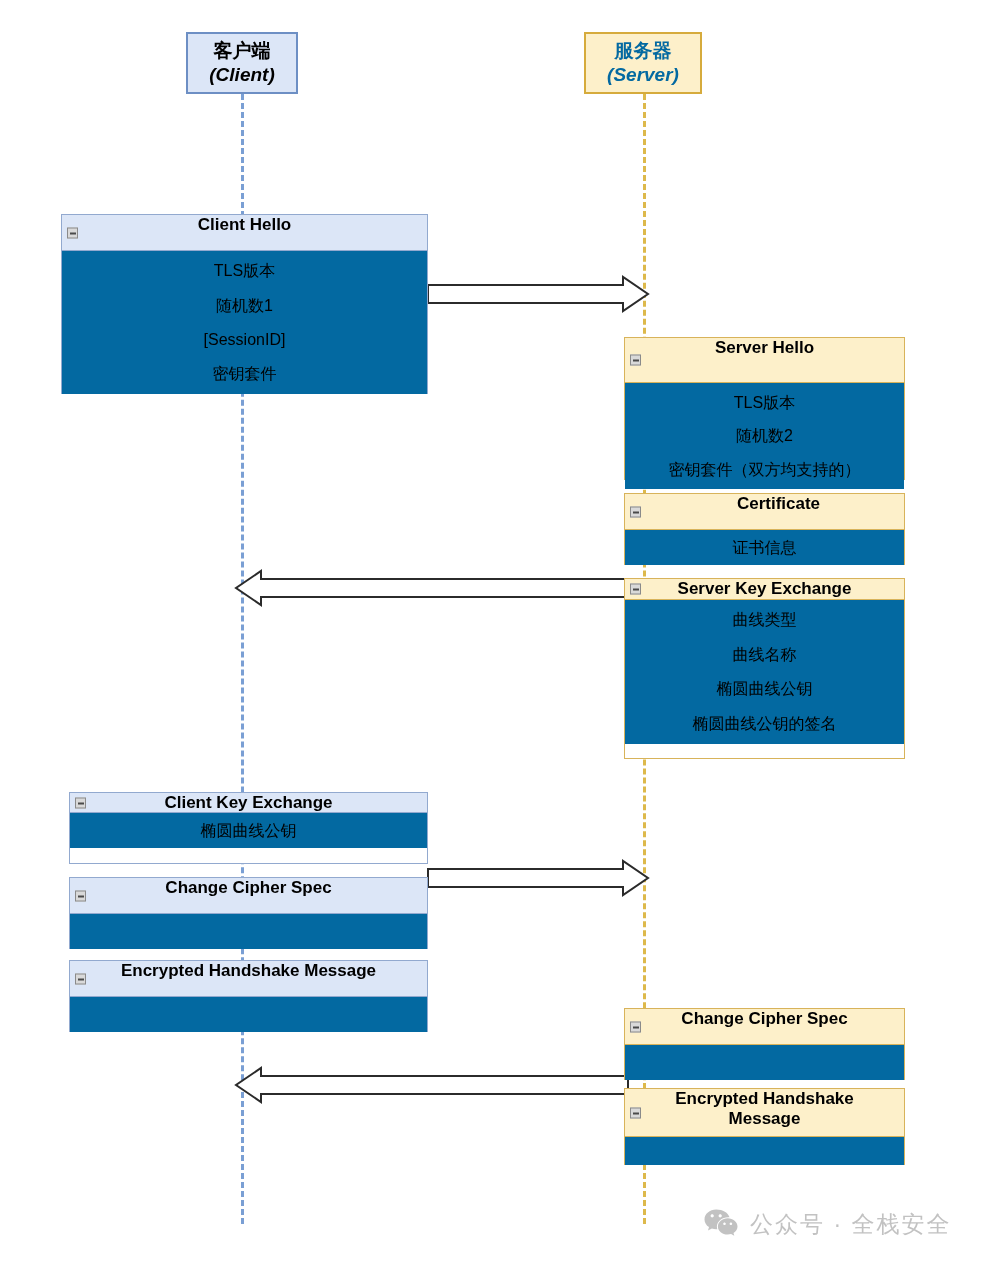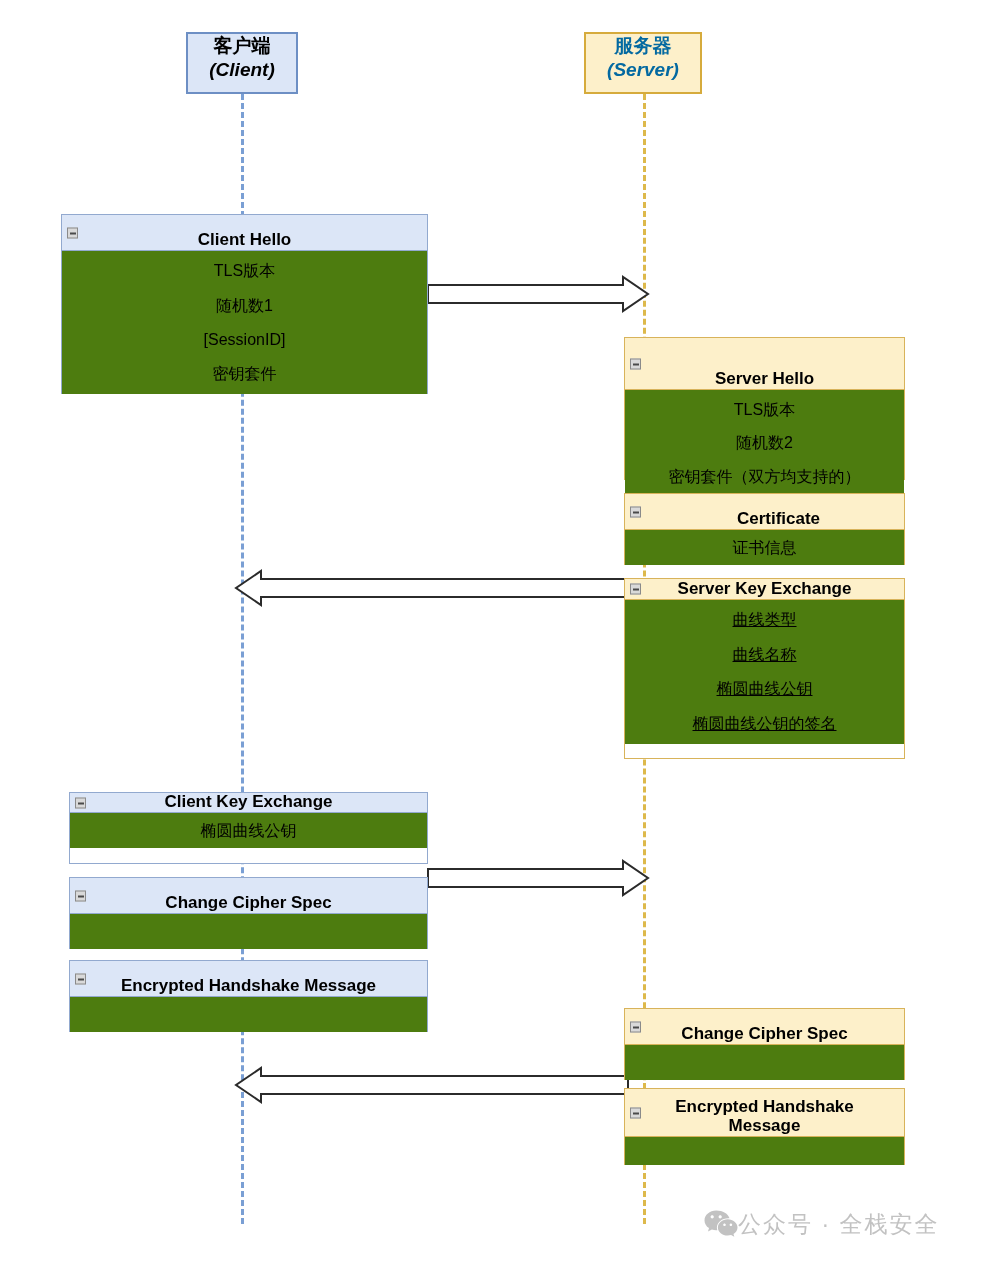--- a/index.html
+++ b/index.html
@@ -29,21 +29,21 @@
   .lifeline.client { border-left-color: #7a9fd4; }
   .lifeline.server { border-left-color: #ddb94b; }
 
   
   .actor {
     position: absolute;
     box-sizing: border-box;
     display: flex;
     flex-direction: column;
     align-items: center;
-    justify-content: flex-start;
+    justify-content: center;
     font-weight: bold;
     font-size: 19px;
     line-height: 1.28;
     border-width: 2px;
     border-style: solid;
     text-align: center;
   }
   .actor.client {
     background: #dce6f7;
     border-color: #6d8fc4;
@@ -65,21 +65,21 @@
     background: #ffffff;
   }
   .frame.client { border-color: #92a9cf; }
   .frame.server { border-color: #d8b35a; }
 
   .frame-head {
     position: relative;
     box-sizing: border-box;
     width: 100%;
     display: flex;
-    align-items: flex-end;
+    align-items: flex-start;
     justify-content: center;
     font-weight: bold;
     font-size: 17px;
     line-height: 1.15;
     text-align: center;
     border-bottom-width: 1px;
     border-bottom-style: solid;
     padding: 0 4px;
   }
   .frame.client .frame-head {
@@ -113,21 +113,21 @@
     background: #4a4a4a;
   }
 
   .frame-body {
     box-sizing: border-box;
     width: 100%;
     display: flex;
     flex-direction: column;
     align-items: center;
     justify-content: center;
-    background: #4d7c0f;
+    background: #0369a1;
     padding: 3px 6px;
   }
   .frame-body .row {
     font-size: 16px;
     line-height: 1.1;
     text-align: center;
     white-space: nowrap;
     width: 100%;
   }
 
@@ -135,21 +135,22 @@
   .arrow {
     position: absolute;
     pointer-events: none;
   }
   .arrow svg { display: block; overflow: visible; }
 
   
   .watermark {
     position: absolute;
     display: flex;
-    align-items: center;
+    align-items: flex-start;
+    gap: 12px;
     color: #c2c2c2;
     font-size: 23px;
     letter-spacing: 2px;
     white-space: nowrap;
   }
   .wechat-icon { display: block; }
 </style>
 </head>
 <body>
 
@@ -199,21 +200,21 @@
     </div>
     <div class="frame-body" style="height:143px; justify-content:space-around;">
       <div class="row">TLS版本</div>
       <div class="row">随机数1</div>
       <div class="row">[SessionID]</div>
       <div class="row">密钥套件</div>
     </div>
   </div>
 
   <div class="frame server" style="left:624px; top:337px; width:281px; height:143px;">
-    <div class="frame-head" style="height:52px;">
+    <div class="frame-head" style="height:45px;">
       <span class="collapse-icon"></span>
       <span>Server Hello</span>
     </div>
     <div class="frame-body" style="height:106px; justify-content:space-around;">
       <div class="row">TLS版本</div>
       <div class="row">随机数2</div>
       <div class="row">密钥套件（双方均支持的）</div>
     </div>
   </div>
 
@@ -225,21 +226,21 @@
     <div class="frame-body" style="height:35px;">
       <div class="row">证书信息</div>
     </div>
   </div>
 
   <div class="frame server" style="left:624px; top:578px; width:281px; height:181px;">
     <div class="frame-head" style="height:21px;">
       <span class="collapse-icon"></span>
       <span>Server Key Exchange</span>
     </div>
-    <div class="frame-body" style="height:144px; justify-content:space-around;text-decoration:underline;">
+    <div class="frame-body" style="height:144px; justify-content:space-around;">
       <div class="row">曲线类型</div>
       <div class="row">曲线名称</div>
       <div class="row">椭圆曲线公钥</div>
       <div class="row">椭圆曲线公钥的签名</div>
     </div>
   </div>
 
 
   <div class="frame client" style="left:69px; top:792px; width:359px; height:72px;">
     <div class="frame-head" style="height:20px;">

